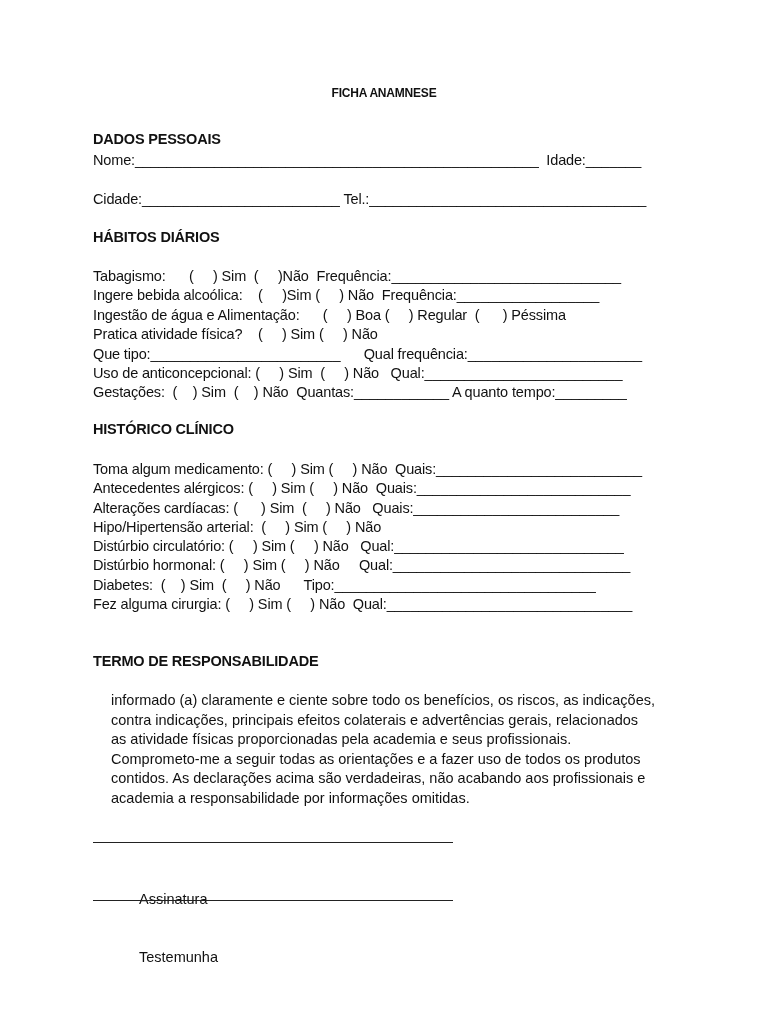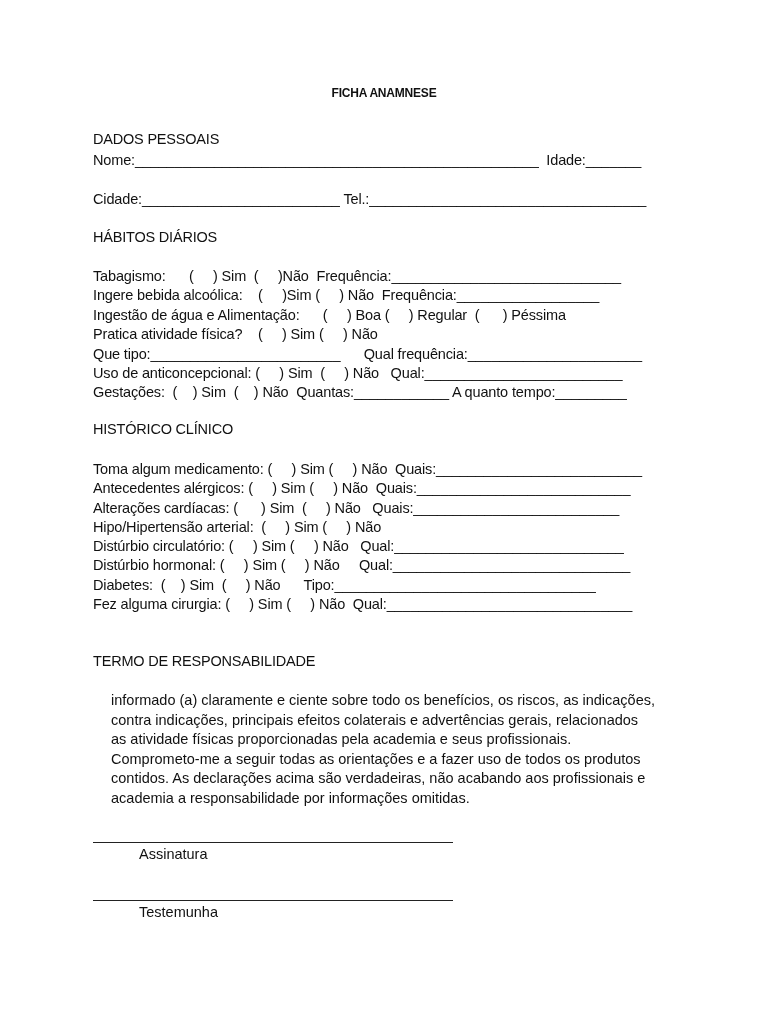--- a/index.html
+++ b/index.html
@@ -1,25 +1,25 @@
 <!DOCTYPE html>
 <html><head>
 <meta charset="utf-8">
 <style>
   html, body { margin: 0; padding: 0; background: #ffffff; }
   body { width: 768px; height: 1024px; position: relative; overflow: hidden;
          font-family: "Liberation Sans", sans-serif; color: #111; }
   .page { position: absolute; left: 0; top: 0; width: 768px; height: 1024px; background: #fff; }
   .title { position: absolute; left: 0; width: 768px; top: 86px; text-align: center;
            font-weight: bold; font-size: 12px; letter-spacing: -0.2px; }
-  .h { position: absolute; left: 93px; font-weight: normal; font-size: 14.5px; letter-spacing: -0.2px; }
+  .h { position: absolute; left: 93px; font-weight: bold; font-size: 14.5px; letter-spacing: -0.2px; }
   .ln { position: absolute; left: 93px; font-size: 14.5px; white-space: pre; letter-spacing: -0.15px; line-height: 19px; }
   .para { position: absolute; left: 93px; width: 600px; font-size: 14.5px; line-height: 19.6px; white-space: pre-line; margin-left: 18px; }
   .sig-line { position: absolute; left: 93px; width: 360px; border-bottom: 1.3px solid #222; height: 0; }
-  .sig-label { position: absolute; left: 139px; font-size: 14.5px; }
+  .sig-label { position: absolute; left: 139px; font-size: 14.5px; margin-top: 45px; }
 </style>
 </head>
 <body>
 
 <div class="page">
   <div class="title">FICHA ANAMNESE</div>
 
   <div class="h" style="top:131px">DADOS PESSOAIS</div>
   <div class="ln" style="top:151px">Nome:___________________________________________________  Idade:_______</div>
   <div class="ln" style="top:190px">Cidade:_________________________ Tel.:___________________________________</div>

